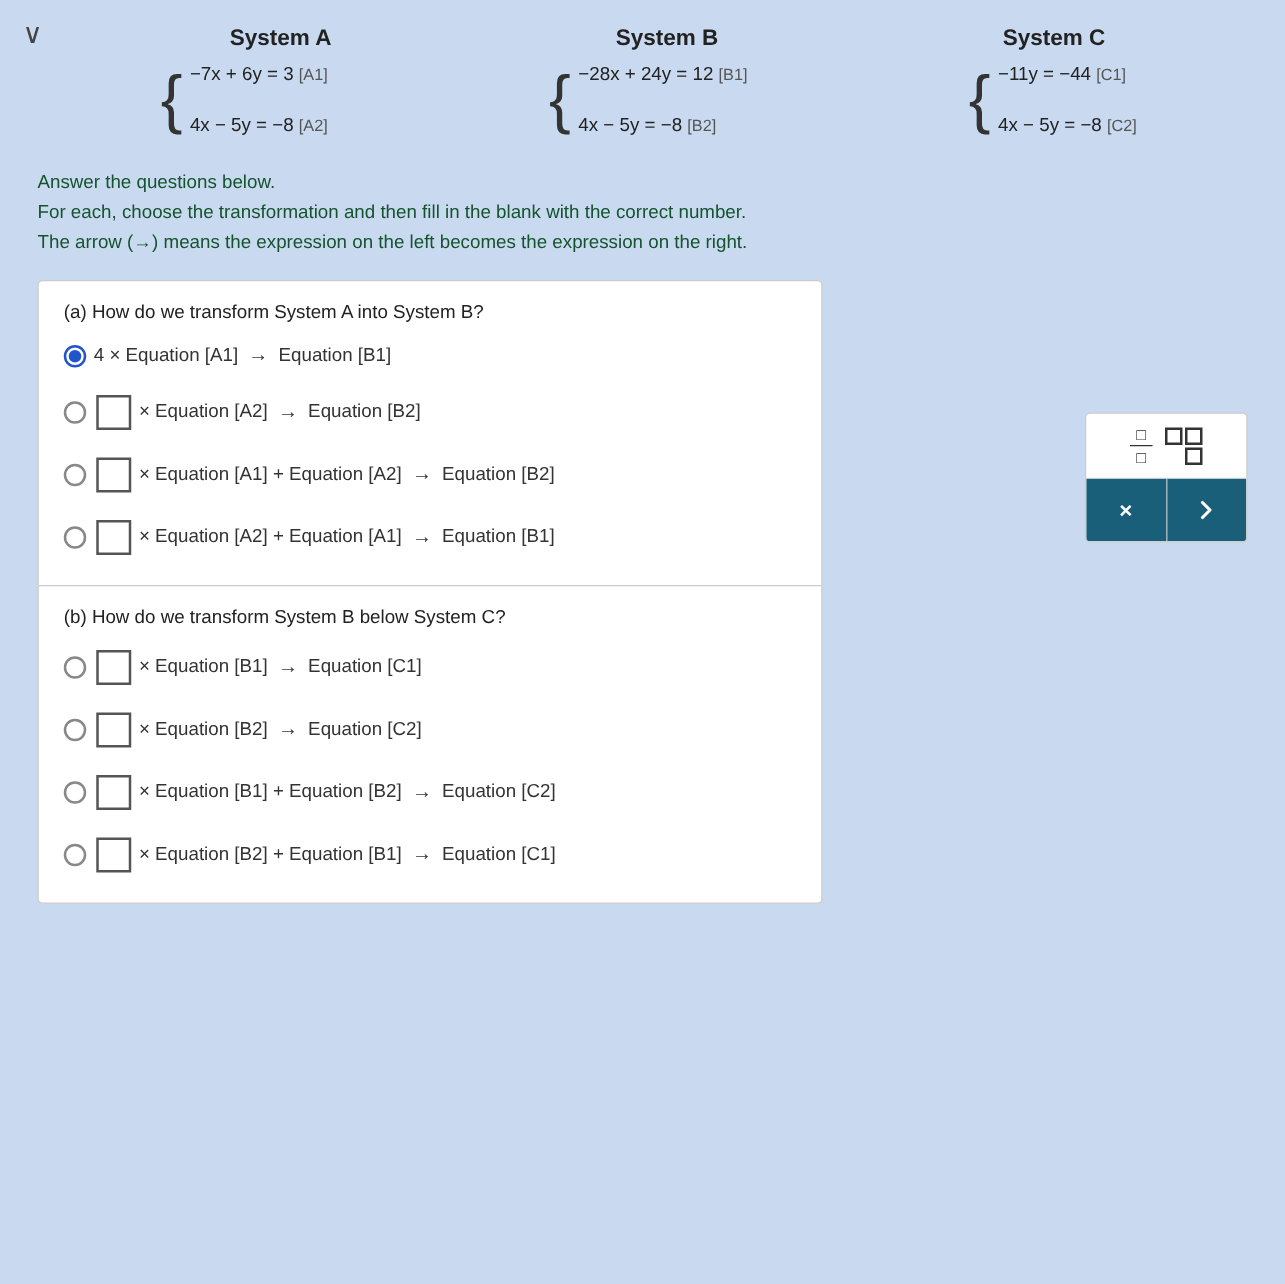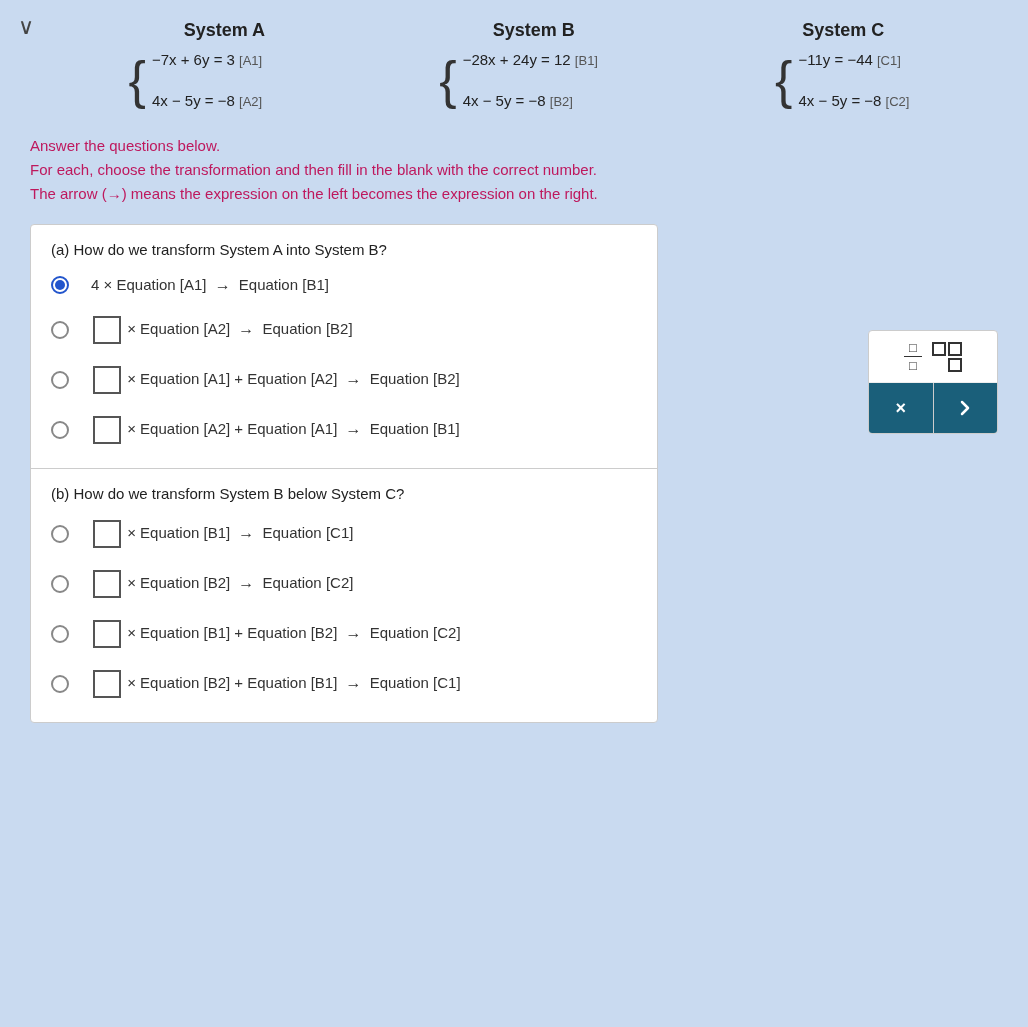--- a/index.html
+++ b/index.html
@@ -80,21 +80,21 @@
     }
 
     .eq-label {
       color: #555;
       font-size: 13px;
     }
 
     
     .instructions {
       font-size: 15px;
-      color: #be185d;
+      color: #14532d;
       margin-bottom: 18px;
       line-height: 1.6;
     }
 
     
     .question-card {
       background: white;
       border: 1px solid #ccc;
       border-radius: 4px;
       padding: 0;
@@ -116,21 +116,21 @@
       color: #222;
       margin-bottom: 18px;
     }
 
     .radio-option {
       display: flex;
       align-items: center;
       margin-bottom: 22px;
       font-size: 15px;
       color: #333;
-      gap: 22px;
+      gap: 6px;
     }
 
     .radio-option:last-child {
       margin-bottom: 8px;
     }
 
     .radio-circle {
       width: 18px;
       height: 18px;
       border-radius: 50%;

